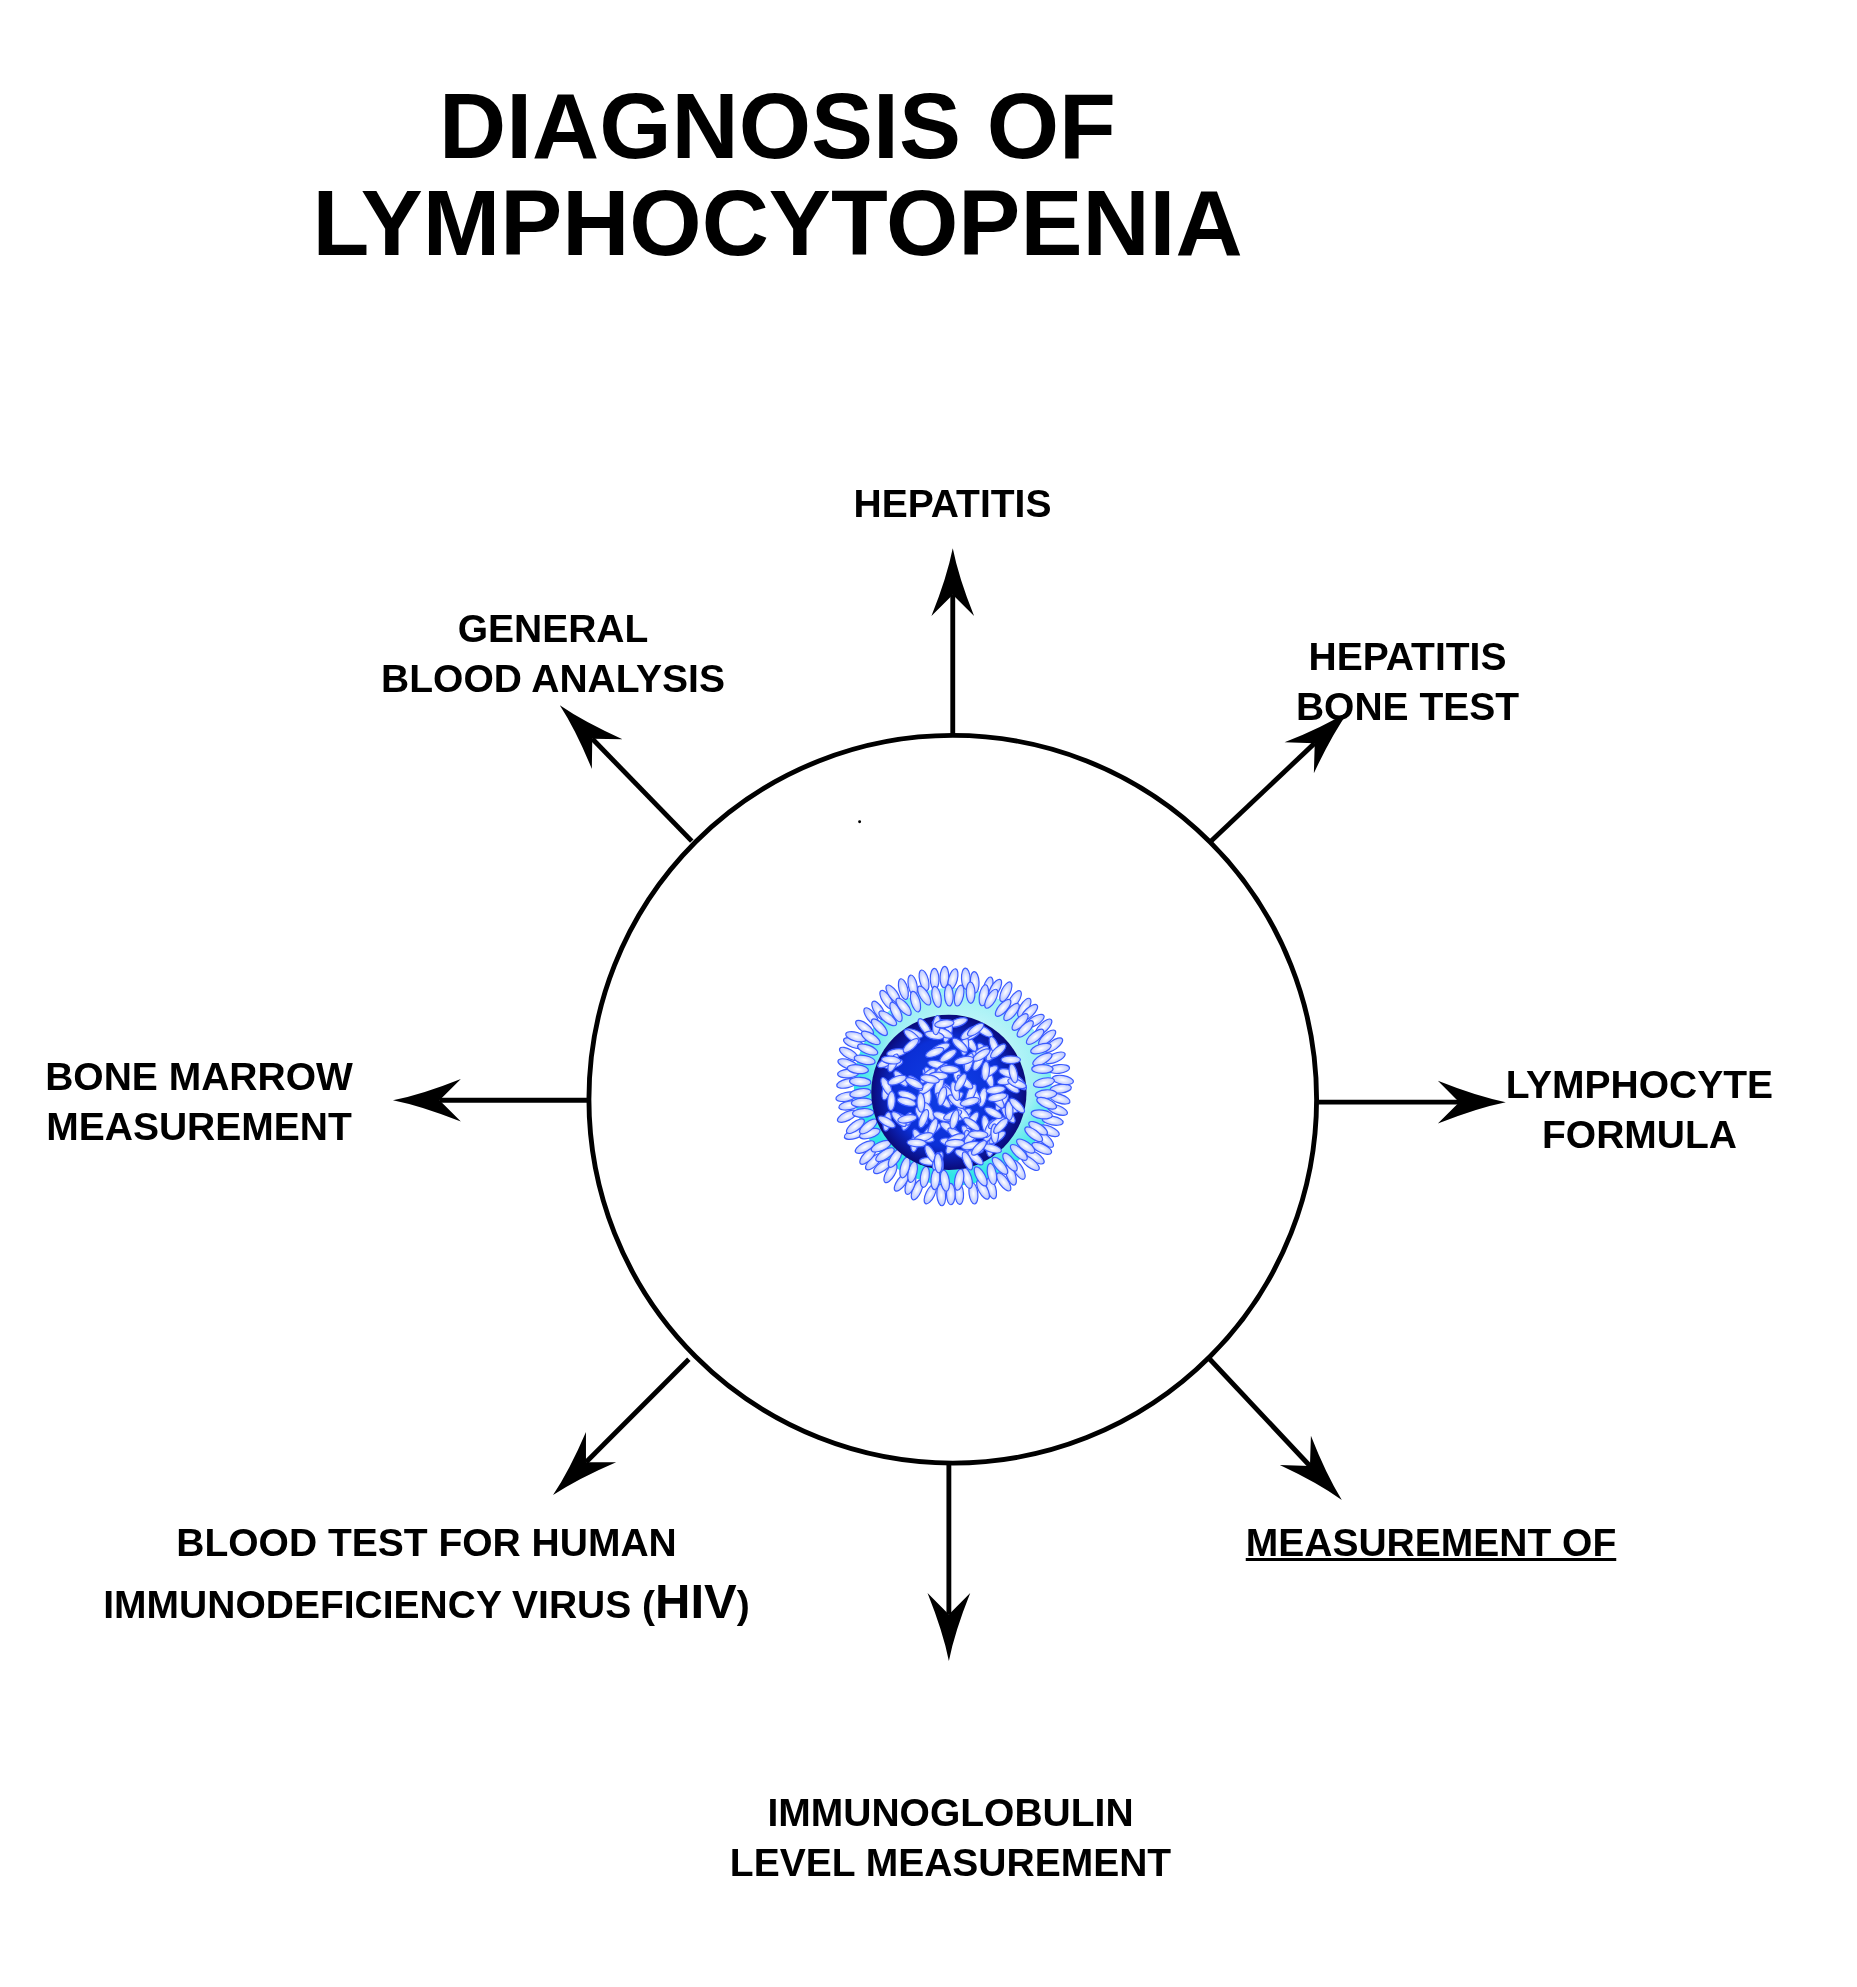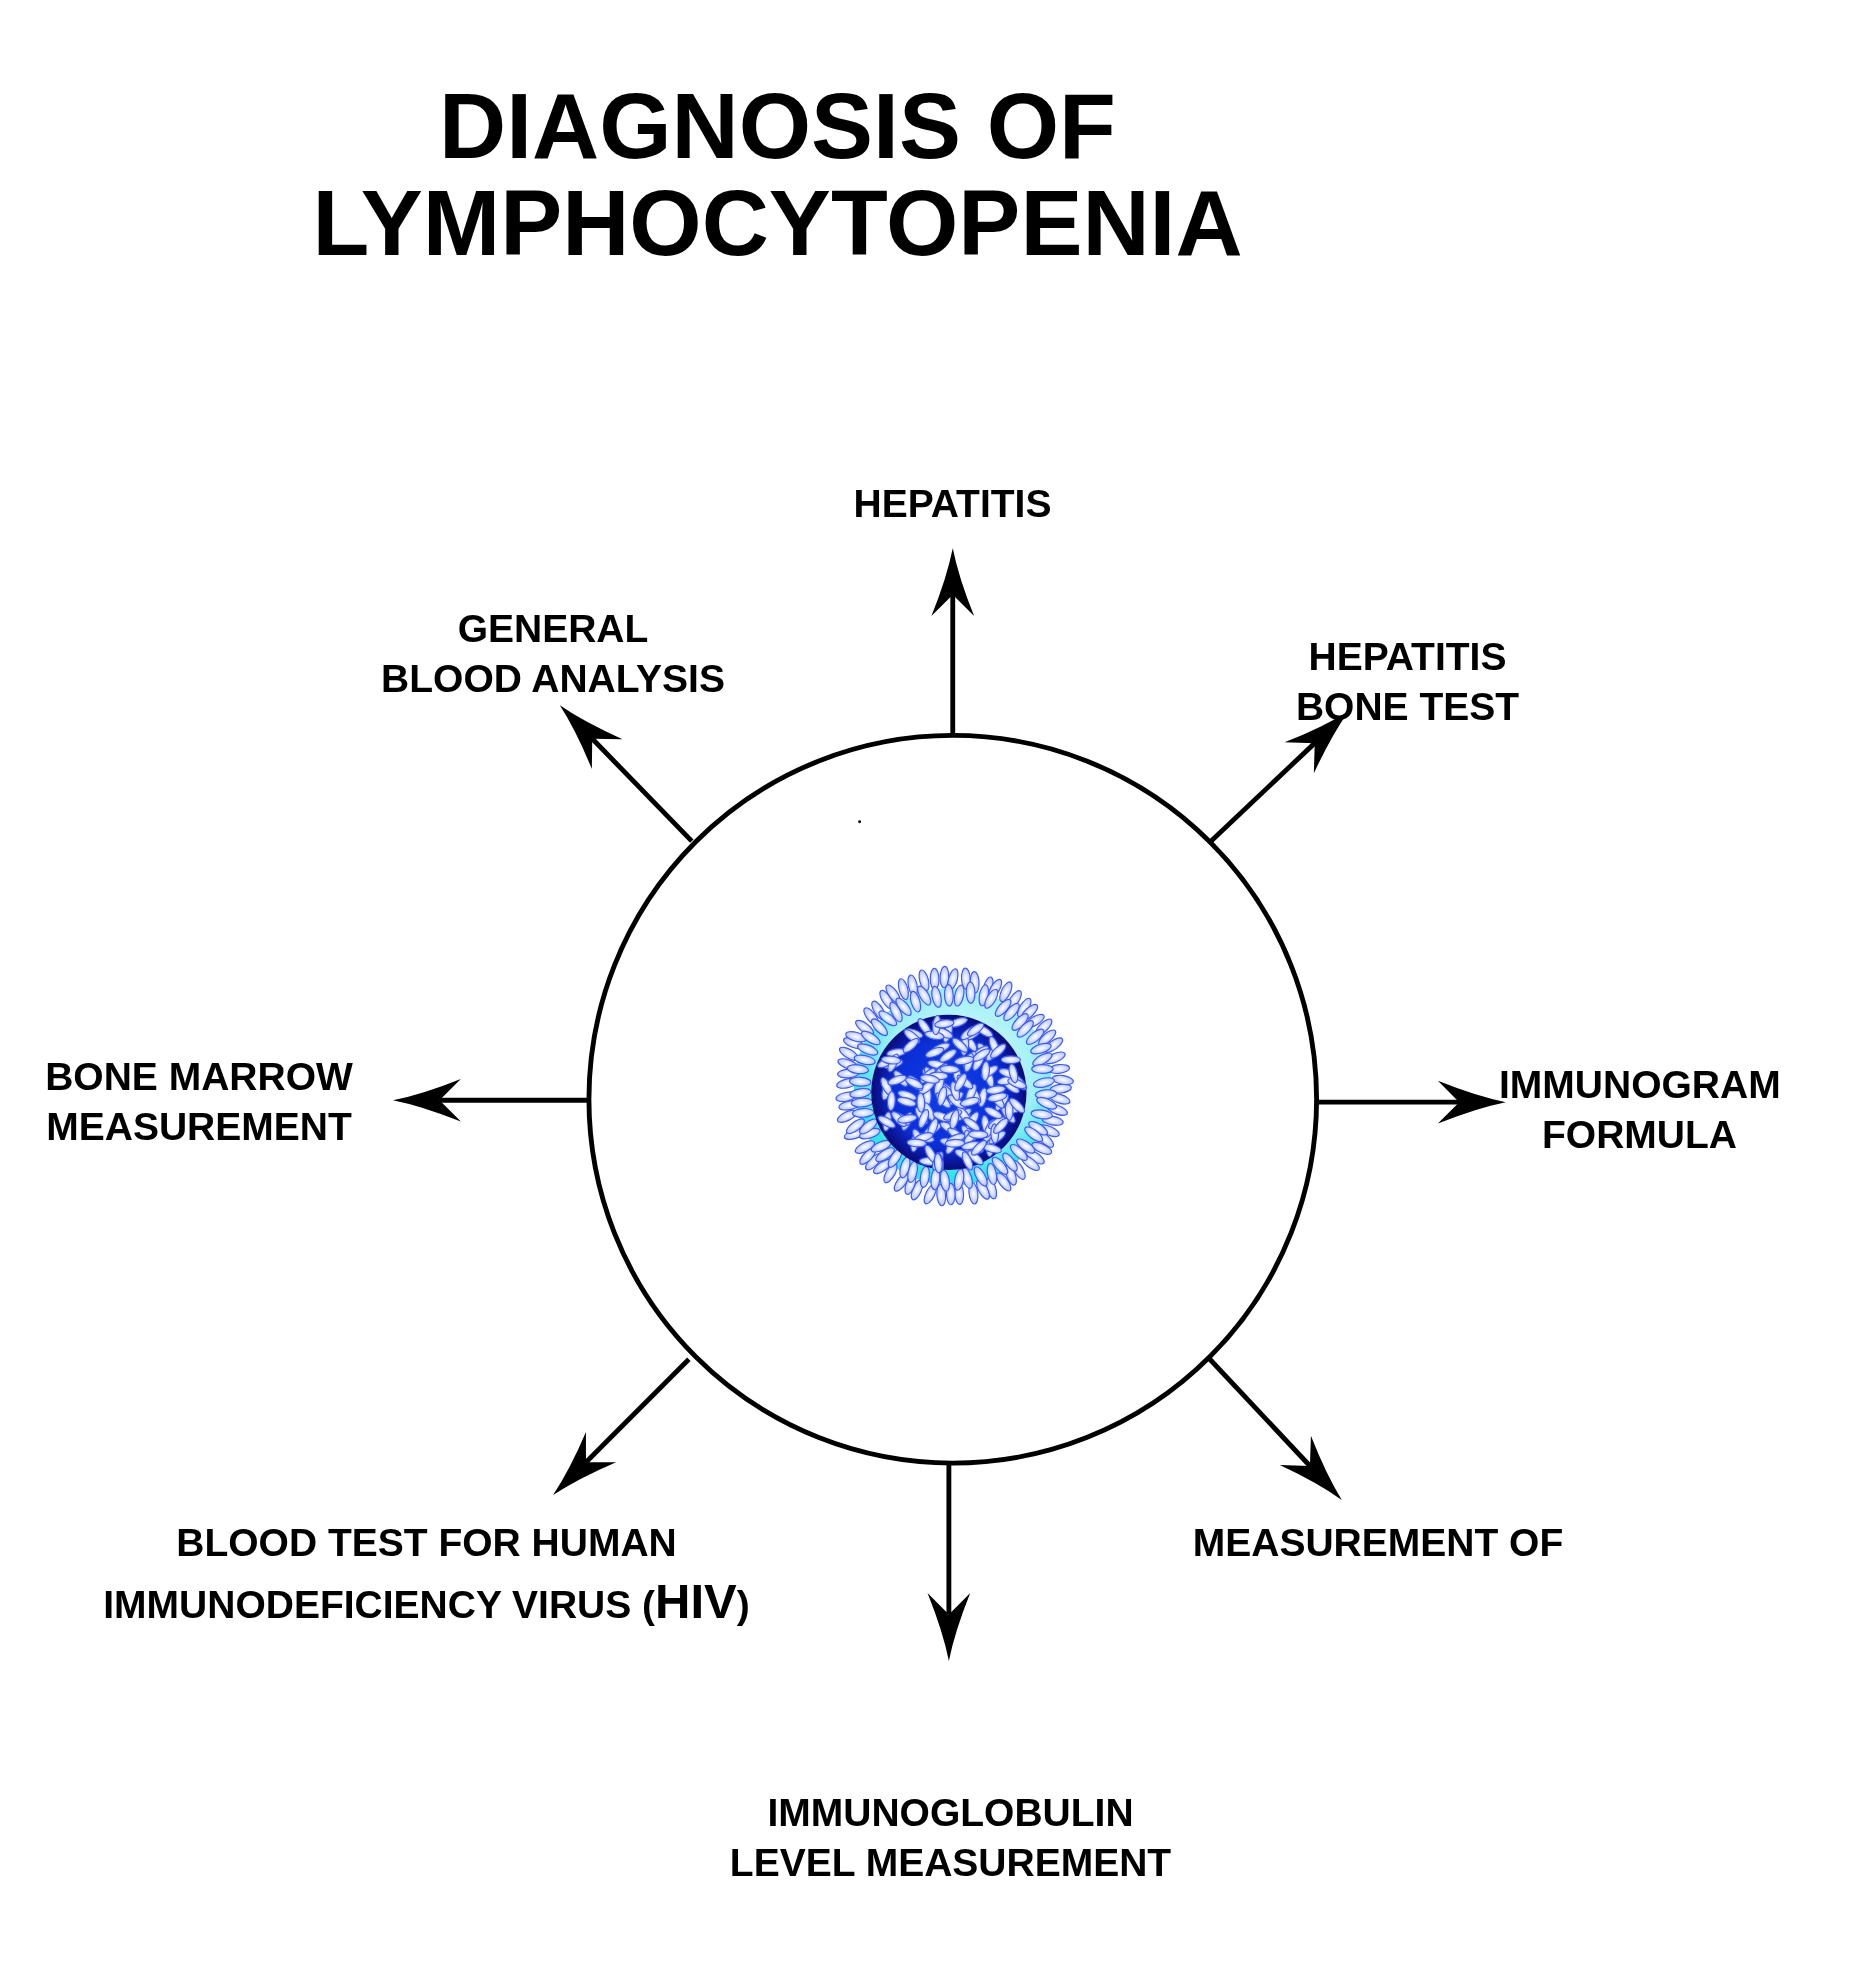--- a/index.html
+++ b/index.html
@@ -367,25 +367,25 @@
 <div class="label" style="left:802px; top:479px; width:301px;">
   <span class="line">HEPATITIS</span>
 </div>
 
 <div class="label" style="left:1252px; top:604px; width:311px;margin-top:28px;">
   <span class="line">HEPATITIS</span>
   <span class="line">BONE TEST</span>
 </div>
 
 <div class="label" style="left:1499px; top:1060px; width:281px;">
-  <span class="line">IMMUNOGRAM</span>
+  <span class="line">LYMPHOCYTE</span>
   <span class="line">FORMULA</span>
 </div>
 
-<div class="label" style="left:1087px; top:1518px; width:582px;">
+<div class="label" style="left:1140px; top:1518px; width:582px;text-decoration:underline;">
   <span class="line">MEASUREMENT OF</span>
 </div>
 
 <div class="label" style="left:679px; top:1788px; width:543px;">
   <span class="line">IMMUNOGLOBULIN</span>
   <span class="line">LEVEL MEASUREMENT</span>
 </div>
 
 <div class="label" style="left:58px; top:1514px; width:737px; line-height:58px;">
   <span class="line">BLOOD TEST FOR HUMAN</span>

